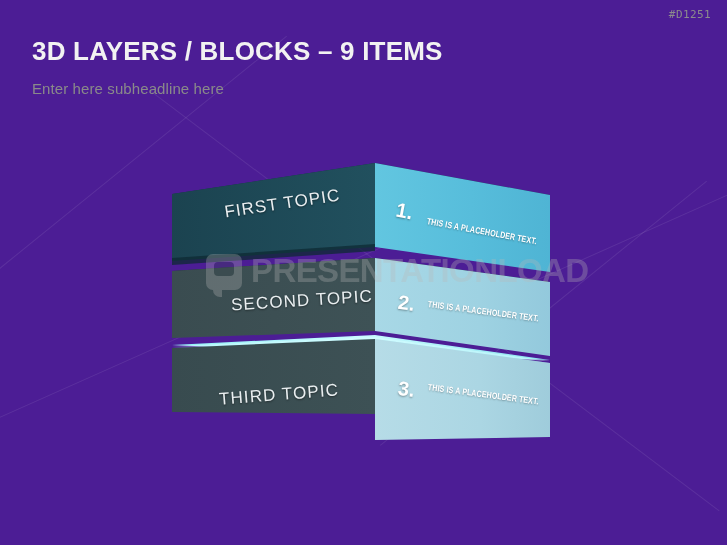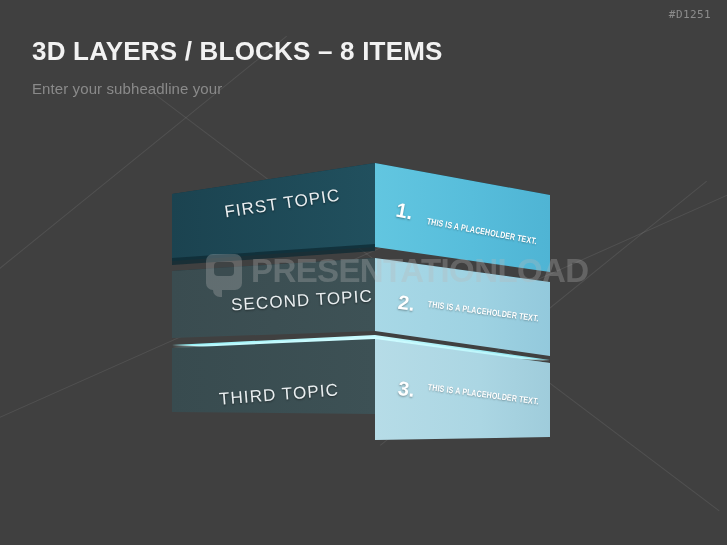--- a/index.html
+++ b/index.html
@@ -5,21 +5,21 @@
 <style>
   html, body {
     margin: 0;
     padding: 0;
     background: #1b1b1b;
   }
   .slide {
     position: relative;
     width: 727px;
     height: 545px;
-    background: #404040;
+    background: #4c1d95;
     overflow: hidden;
     font-family: "Liberation Sans", sans-serif;
     -webkit-font-smoothing: antialiased;
   }
 
   
   .deco-line {
     position: absolute;
     background: rgba(255,255,255,0.085);
     height: 1px;
@@ -148,22 +148,22 @@
 <div class="slide">
 
   <div class="deco-line deco-1"></div>
   <div class="deco-line deco-2"></div>
   <div class="deco-line deco-3"></div>
   <div class="deco-line deco-4"></div>
   <div class="deco-line deco-5"></div>
   <div class="deco-line deco-6"></div>
 
   <div class="code">#D1251</div>
-  <div class="title">3D LAYERS / BLOCKS – 8 ITEMS</div>
-  <div class="subtitle">Enter your subheadline your</div>
+  <div class="title">3D LAYERS / BLOCKS – 9 ITEMS</div>
+  <div class="subtitle">Enter here subheadline here</div>
 
   <div class="stack">
     <svg width="727" height="545" viewBox="0 0 727 545">
       <defs>
         <linearGradient id="g1r" x1="0" y1="0" x2="1" y2="0">
           <stop offset="0" stop-color="#62c6e0"></stop>
           <stop offset="0.55" stop-color="#57bddb"></stop>
           <stop offset="1" stop-color="#4fb4d4"></stop>
         </linearGradient>
         <linearGradient id="g1l" x1="0" y1="0" x2="1" y2="0">

